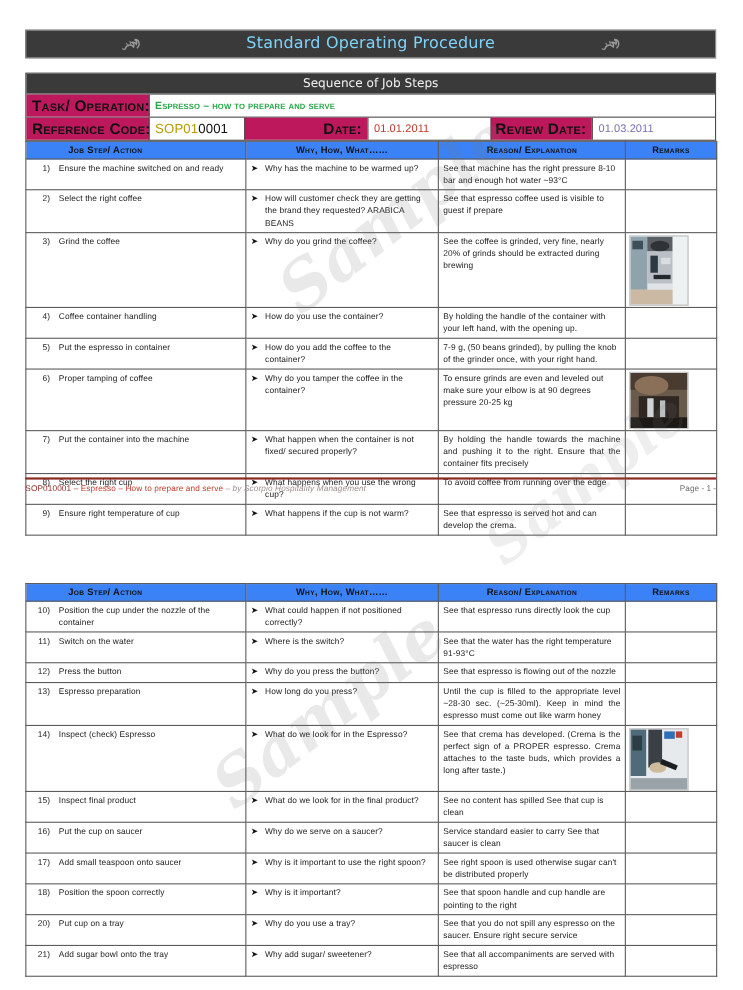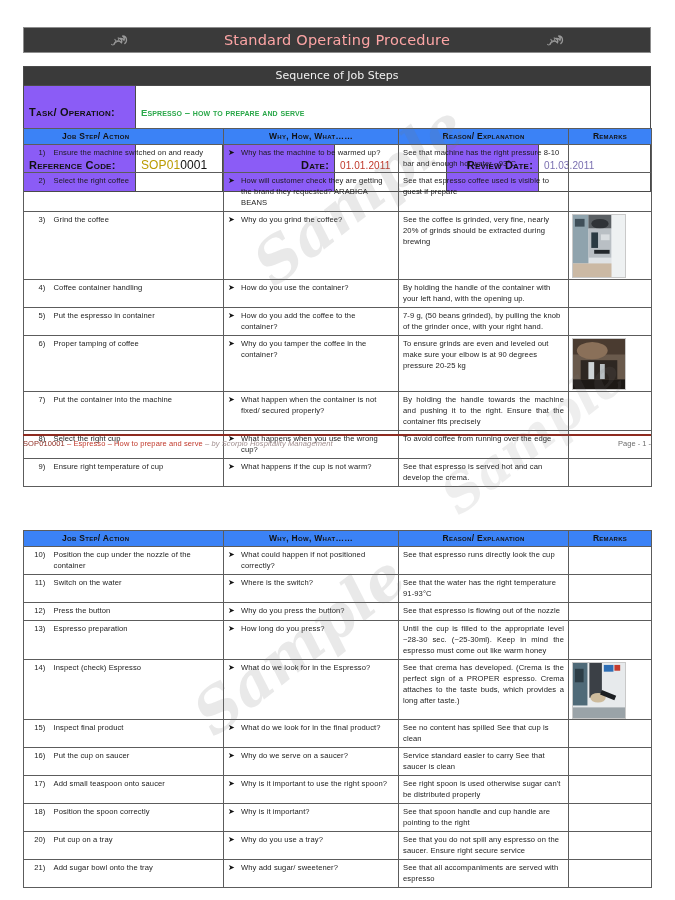--- a/index.html
+++ b/index.html
@@ -21,21 +21,21 @@
     position: absolute;
     left: 23px; top: 27px;
     width: 628px; height: 26px;
     background: #3a3a3a;
     border: 1px solid #8d8d8d;
     display: flex;
     align-items: center;
     justify-content: center;
   }
   .banner-title {
-    color: #fca5a5;
+    color: #7dd3fc;
     font-size: 14.5px;
     letter-spacing: .2px;
     font-family: "DejaVu Sans", sans-serif;
     font-weight: 400;
   }
   .banner-logo {
     position: absolute;
     top: 3px;
     width: 20px; height: 20px;
     opacity: .85;
@@ -57,26 +57,26 @@
     text-align: center;
     padding: 2px 0 3px;
     font-family: "DejaVu Sans", sans-serif;
   }
   .info-row {
     display: flex;
     border-top: 1px solid #4a4a4a;
     min-height: 16px;
   }
   .lbl {
-    background: #8b5cf6;
+    background: #be185d;
     color: #111;
-    font-size: 11px;
+    font-size: 14px;
     font-variant: small-caps;
     font-weight: bold;
-    padding: 20px 5px;
+    padding: 2px 5px;
     border-right: 1px solid #4a4a4a;
     display: flex;
     align-items: center;
     letter-spacing: .2px;
     white-space: nowrap;
   }
   .lbl.w1 { width: 112px; }
   .val {
     font-size: 9px;
     padding: 2px 5px;

